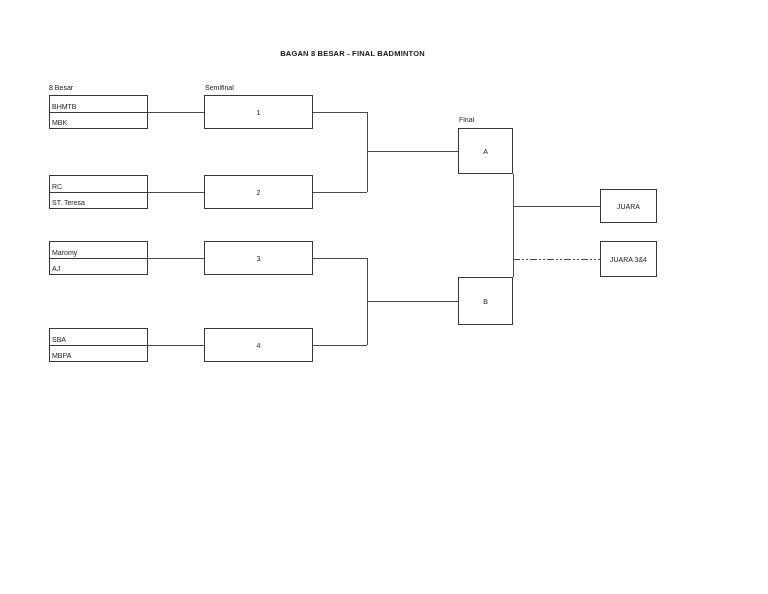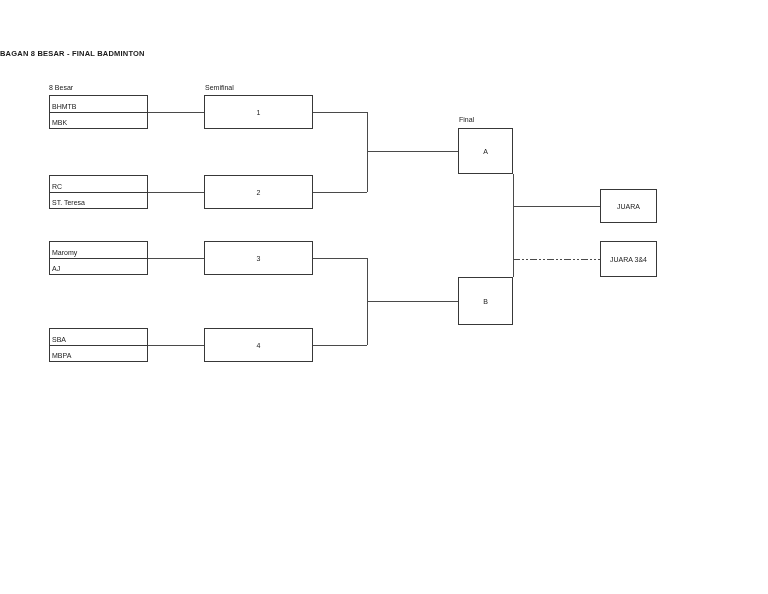--- a/index.html
+++ b/index.html
@@ -14,20 +14,21 @@
     background: #ffffff;
     font-family: "Liberation Sans", sans-serif;
     color: #1a1a1a;
     overflow: hidden;
   }
   .title {
     position: absolute;
     top: 49px;
     left: 0;
     width: 705px;
+    text-align: center;
     font-size: 7.5px;
     font-weight: bold;
     letter-spacing: 0.2px;
   }
   .round-label {
     position: absolute;
     font-size: 7px;
     line-height: 8px;
     white-space: nowrap;
   }

